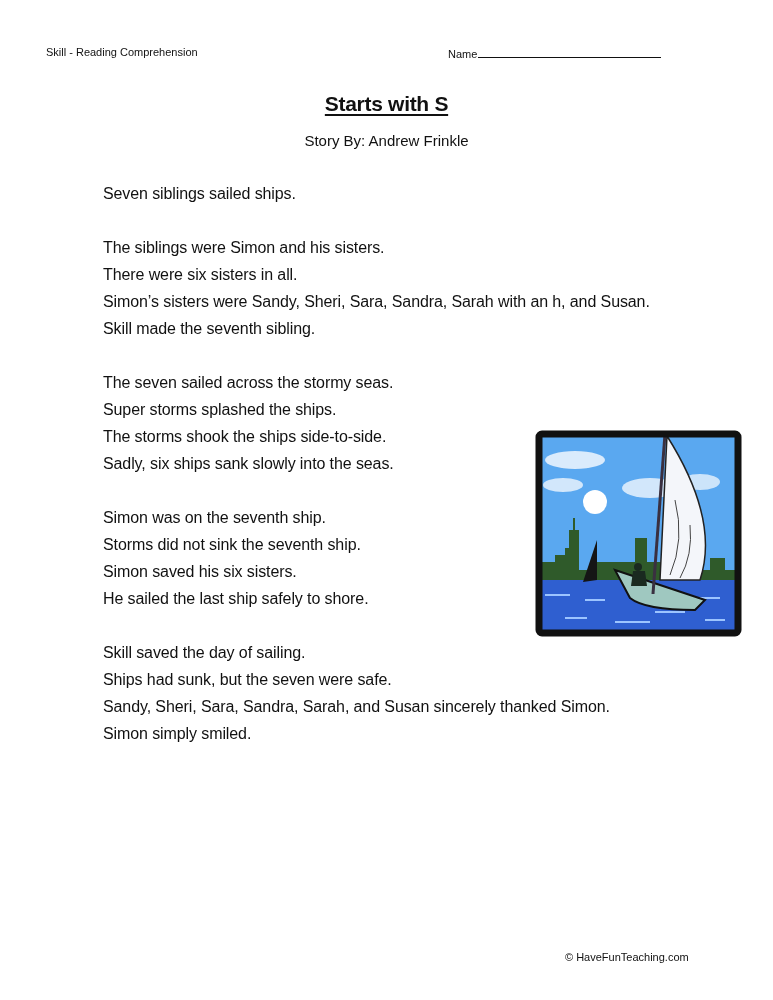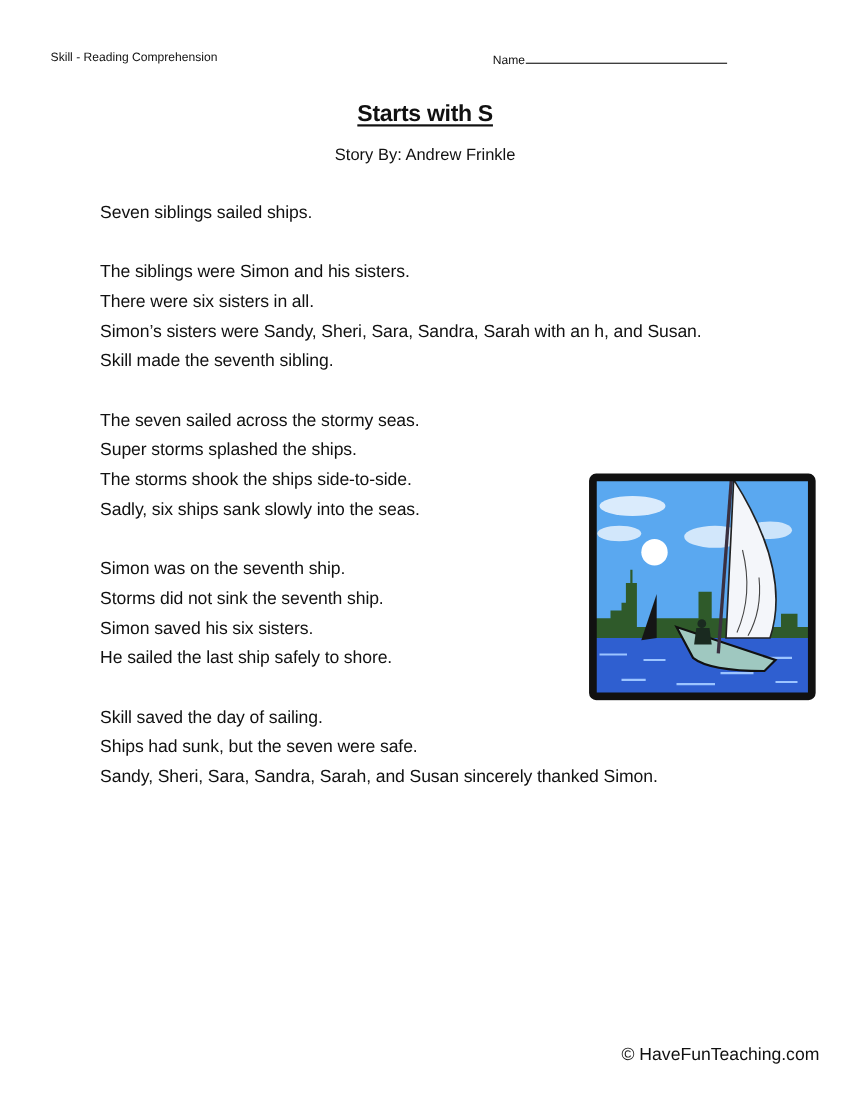--- a/index.html
+++ b/index.html
@@ -6,24 +6,24 @@
   body { width: 773px; height: 1000px; position: relative; overflow: hidden;
          font-family: "Liberation Sans", "DejaVu Sans", sans-serif; color: #111111; }
   .hdr-left { position: absolute; left: 46px; top: 46px; font-size: 11px; }
   .hdr-right { position: absolute; left: 448px; top: 46px; font-size: 11px; white-space: nowrap; }
   .hdr-right .line { display: inline-block; width: 183px; border-bottom: 1px solid #111; height: 11px; vertical-align: baseline; margin-left: 1px; }
   .title { position: absolute; left: 0; width: 773px; top: 92px; text-align: center;
            font-size: 21px; font-weight: bold; }
   .title span { text-decoration: underline; text-decoration-thickness: 2px; text-underline-offset: 3px; letter-spacing: -0.3px; }
   .byline { position: absolute; left: 0; width: 773px; top: 132px; text-align: center; font-size: 15px; }
   .story { position: absolute; left: 91px; top: 180px; width: 640px; font-size: 16px; }
-  .story .para { margin: 0 0 27px 0; }
+  .story .para { margin: 0 0 27px 12px; }
   .story .ln { height: 27px; line-height: 27px; white-space: nowrap; letter-spacing: -0.1px; }
   .pic { position: absolute; left: 535px; top: 430px; width: 207px; height: 207px; }
-  .footer { position: absolute; left: 565px; top: 951px; font-size: 16px; }
+  .footer { position: absolute; left: 565px; top: 951px; font-size: 11px; }
 </style>
 </head>
 <body>
 
 <div class="hdr-left">Skill - Reading Comprehension</div>
 <div class="hdr-right">
   <span>Name</span><span class="line"></span>
 </div>
 
 <div class="title"><span>Starts with S</span></div>
@@ -48,20 +48,21 @@
   <div class="para">
     <div class="ln">Simon was on the seventh ship.</div>
     <div class="ln">Storms did not sink the seventh ship.</div>
     <div class="ln">Simon saved his six sisters.</div>
     <div class="ln">He sailed the last ship safely to shore.</div>
   </div>
   <div class="para">
     <div class="ln">Skill saved the day of sailing.</div>
     <div class="ln">Ships had sunk, but the seven were safe.</div>
     <div class="ln">Sandy, Sheri, Sara, Sandra, Sarah, and Susan sincerely thanked Simon.</div>
+    <div class="ln">Simon simply smiled.</div>
   </div>
 </div>
 
 <div class="pic">
   <svg width="207" height="207" viewBox="0 0 207 207">
 
     <rect x="6" y="6" width="195" height="195" fill="#5aa8f0"></rect>
 
     <ellipse cx="40" cy="30" rx="30" ry="9" fill="#e8f2fd" opacity="0.9"></ellipse>
     <ellipse cx="28" cy="55" rx="20" ry="7" fill="#e8f2fd" opacity="0.85"></ellipse>

